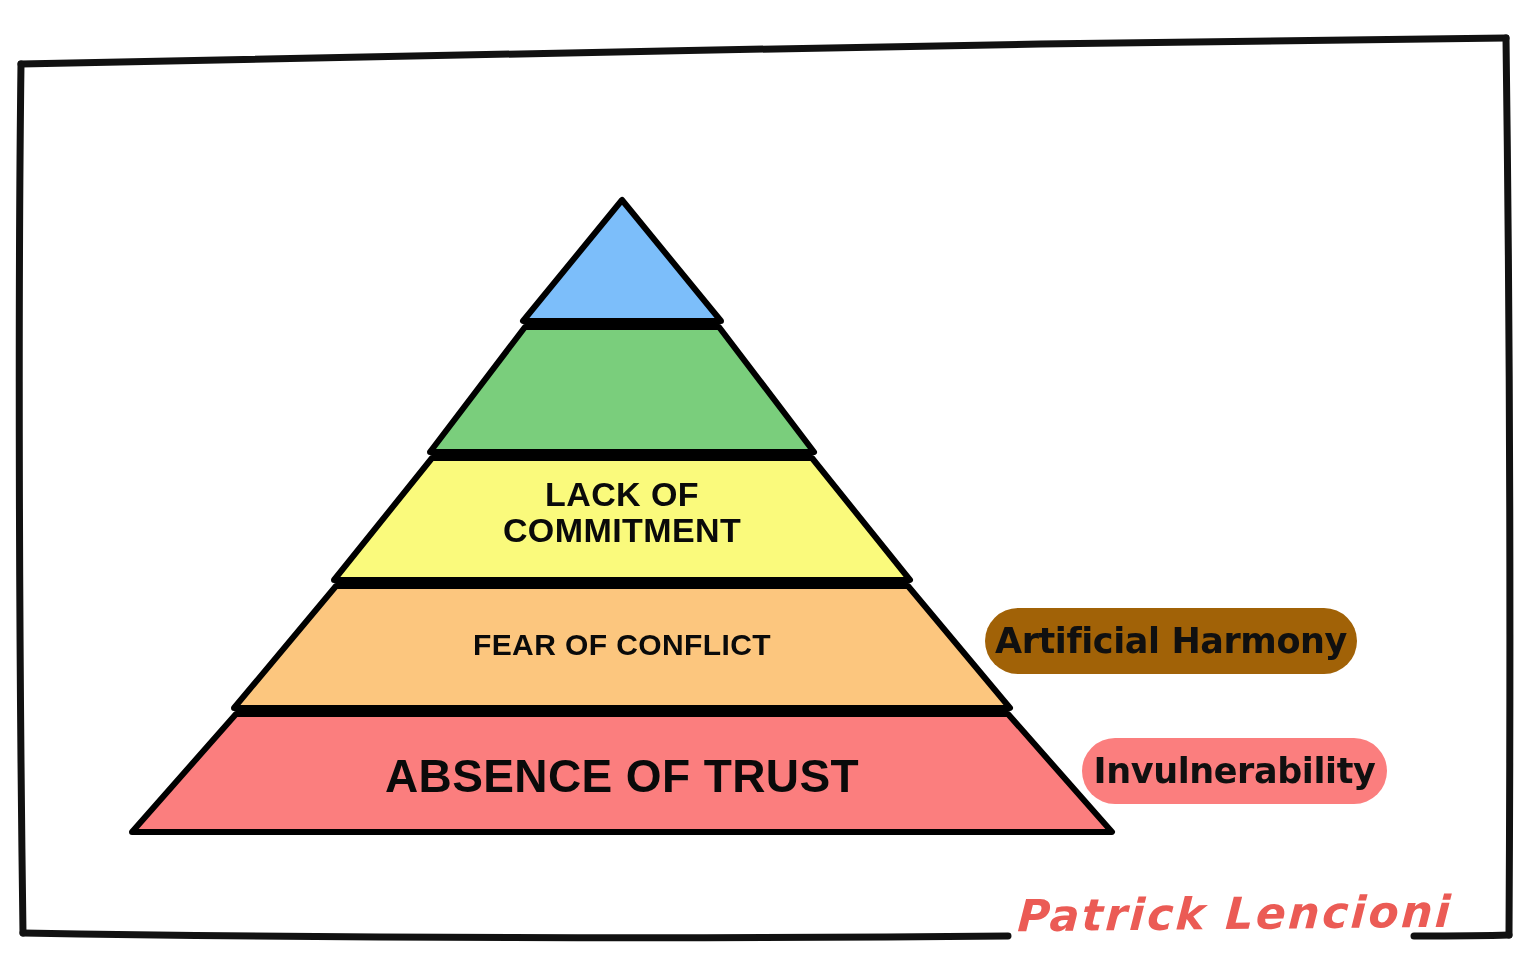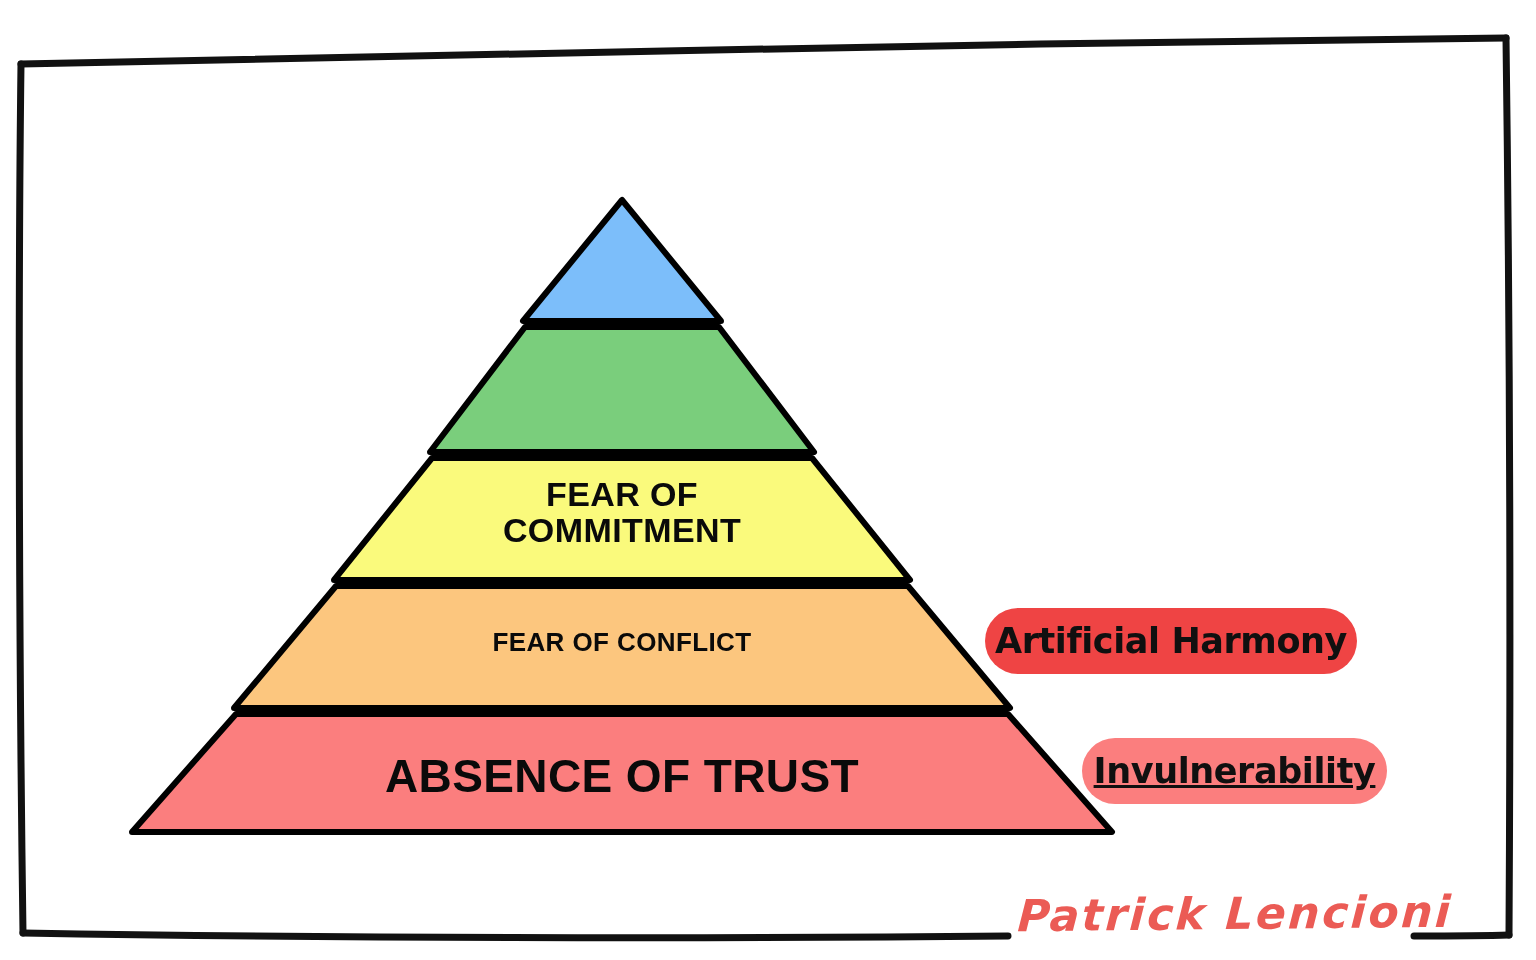--- a/index.html
+++ b/index.html
@@ -44,21 +44,21 @@
     text-align: center;
     font-family: "Liberation Sans", sans-serif;
     font-weight: bold;
     color: #0a0a0a;
     letter-spacing: 0.4px;
     line-height: 1.06;
     white-space: pre-line;
     pointer-events: none;
   }
   .tier-label.t3 { font-size: 34px; }
-  .tier-label.t4 { font-size: 26px; }
+  .tier-label.t4 { font-size: 30px; }
   .tier-label.t5 { font-size: 46px; }
 
   
   #title-note {
     position: absolute;
     left: 483px;
     top: 22px;
     width: 614px;
     height: 115px;
   }
@@ -97,29 +97,28 @@
     color: #101010;
     letter-spacing: -0.4px;
     white-space: nowrap;
     box-sizing: border-box;
   }
   #pill-harmony {
     left: 985px;
     top: 608px;
     width: 372px;
     height: 66px;
-    background: #ef4444;
+    background: #a16207;
   }
   #pill-invuln {
     left: 1082px;
     top: 738px;
     width: 305px;
     height: 66px;
     background: #FB7E7E;
-    text-decoration: underline;
   }
 
   
   #signature {
     position: absolute;
     left: 1018px;
     top: 888px;
     font-family: "DejaVu Sans", sans-serif;
     font-weight: bold;
     font-style: italic;
@@ -154,21 +153,21 @@
 
     <polygon points="525,327 719,327 814,452 430,452" fill="#7ACE7C" stroke="#000000" stroke-width="6" stroke-linejoin="round"></polygon>
 
     <polygon points="432,458 812,458 910,580 334,580" fill="#FAFA7C" stroke="#000000" stroke-width="6" stroke-linejoin="round"></polygon>
 
     <polygon points="336,586 908,586 1010,708 234,708" fill="#FCC67E" stroke="#000000" stroke-width="6" stroke-linejoin="round"></polygon>
 
     <polygon points="236,714 1008,714 1112,832 132,832" fill="#FB7E7E" stroke="#000000" stroke-width="6" stroke-linejoin="round"></polygon>
   </svg>
 
-  <div class="tier-label t3" style="left:332px; top:476px; width:580px;">FEAR OF
+  <div class="tier-label t3" style="left:332px; top:476px; width:580px;">LACK OF
 COMMITMENT</div>
 
   <div class="tier-label t4" style="left:234px; top:629px; width:776px;">FEAR OF CONFLICT</div>
 
   <div class="tier-label t5" style="left:132px; top:752px; width:980px;">ABSENCE OF TRUST</div>
 
 
   <div class="pill" id="pill-harmony">Artificial Harmony</div>
 
   <div class="pill" id="pill-invuln">Invulnerability</div>

